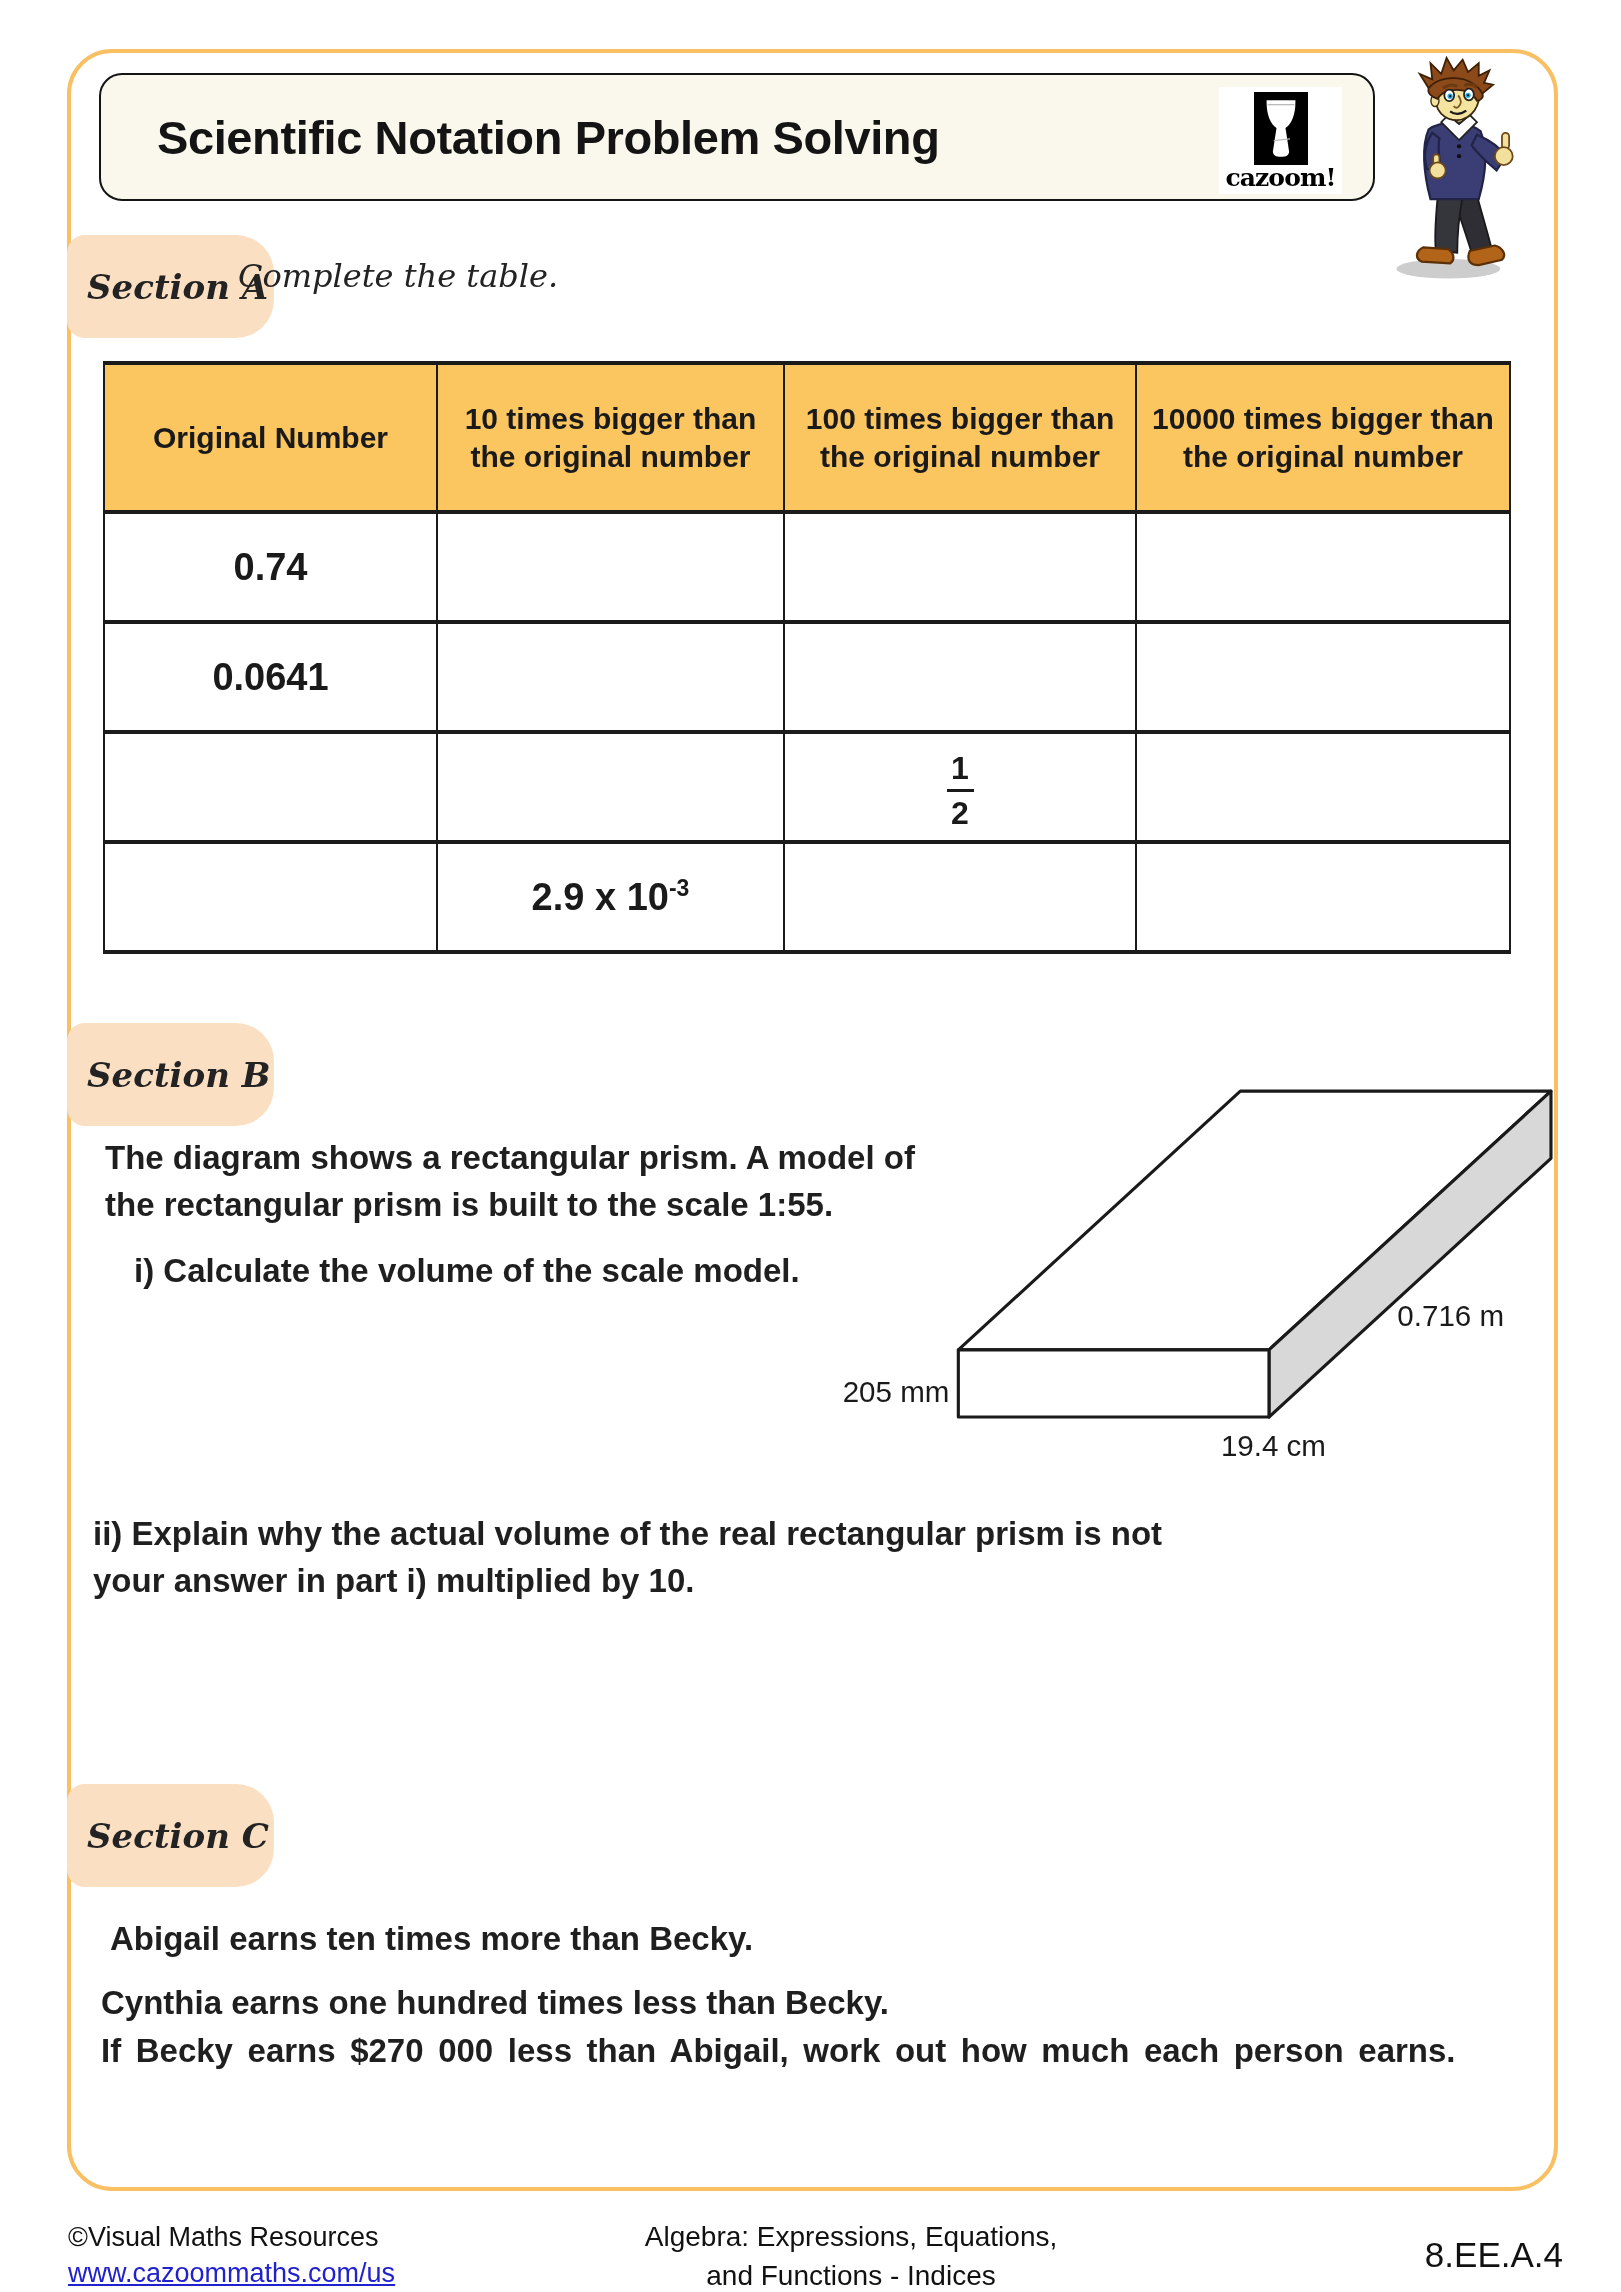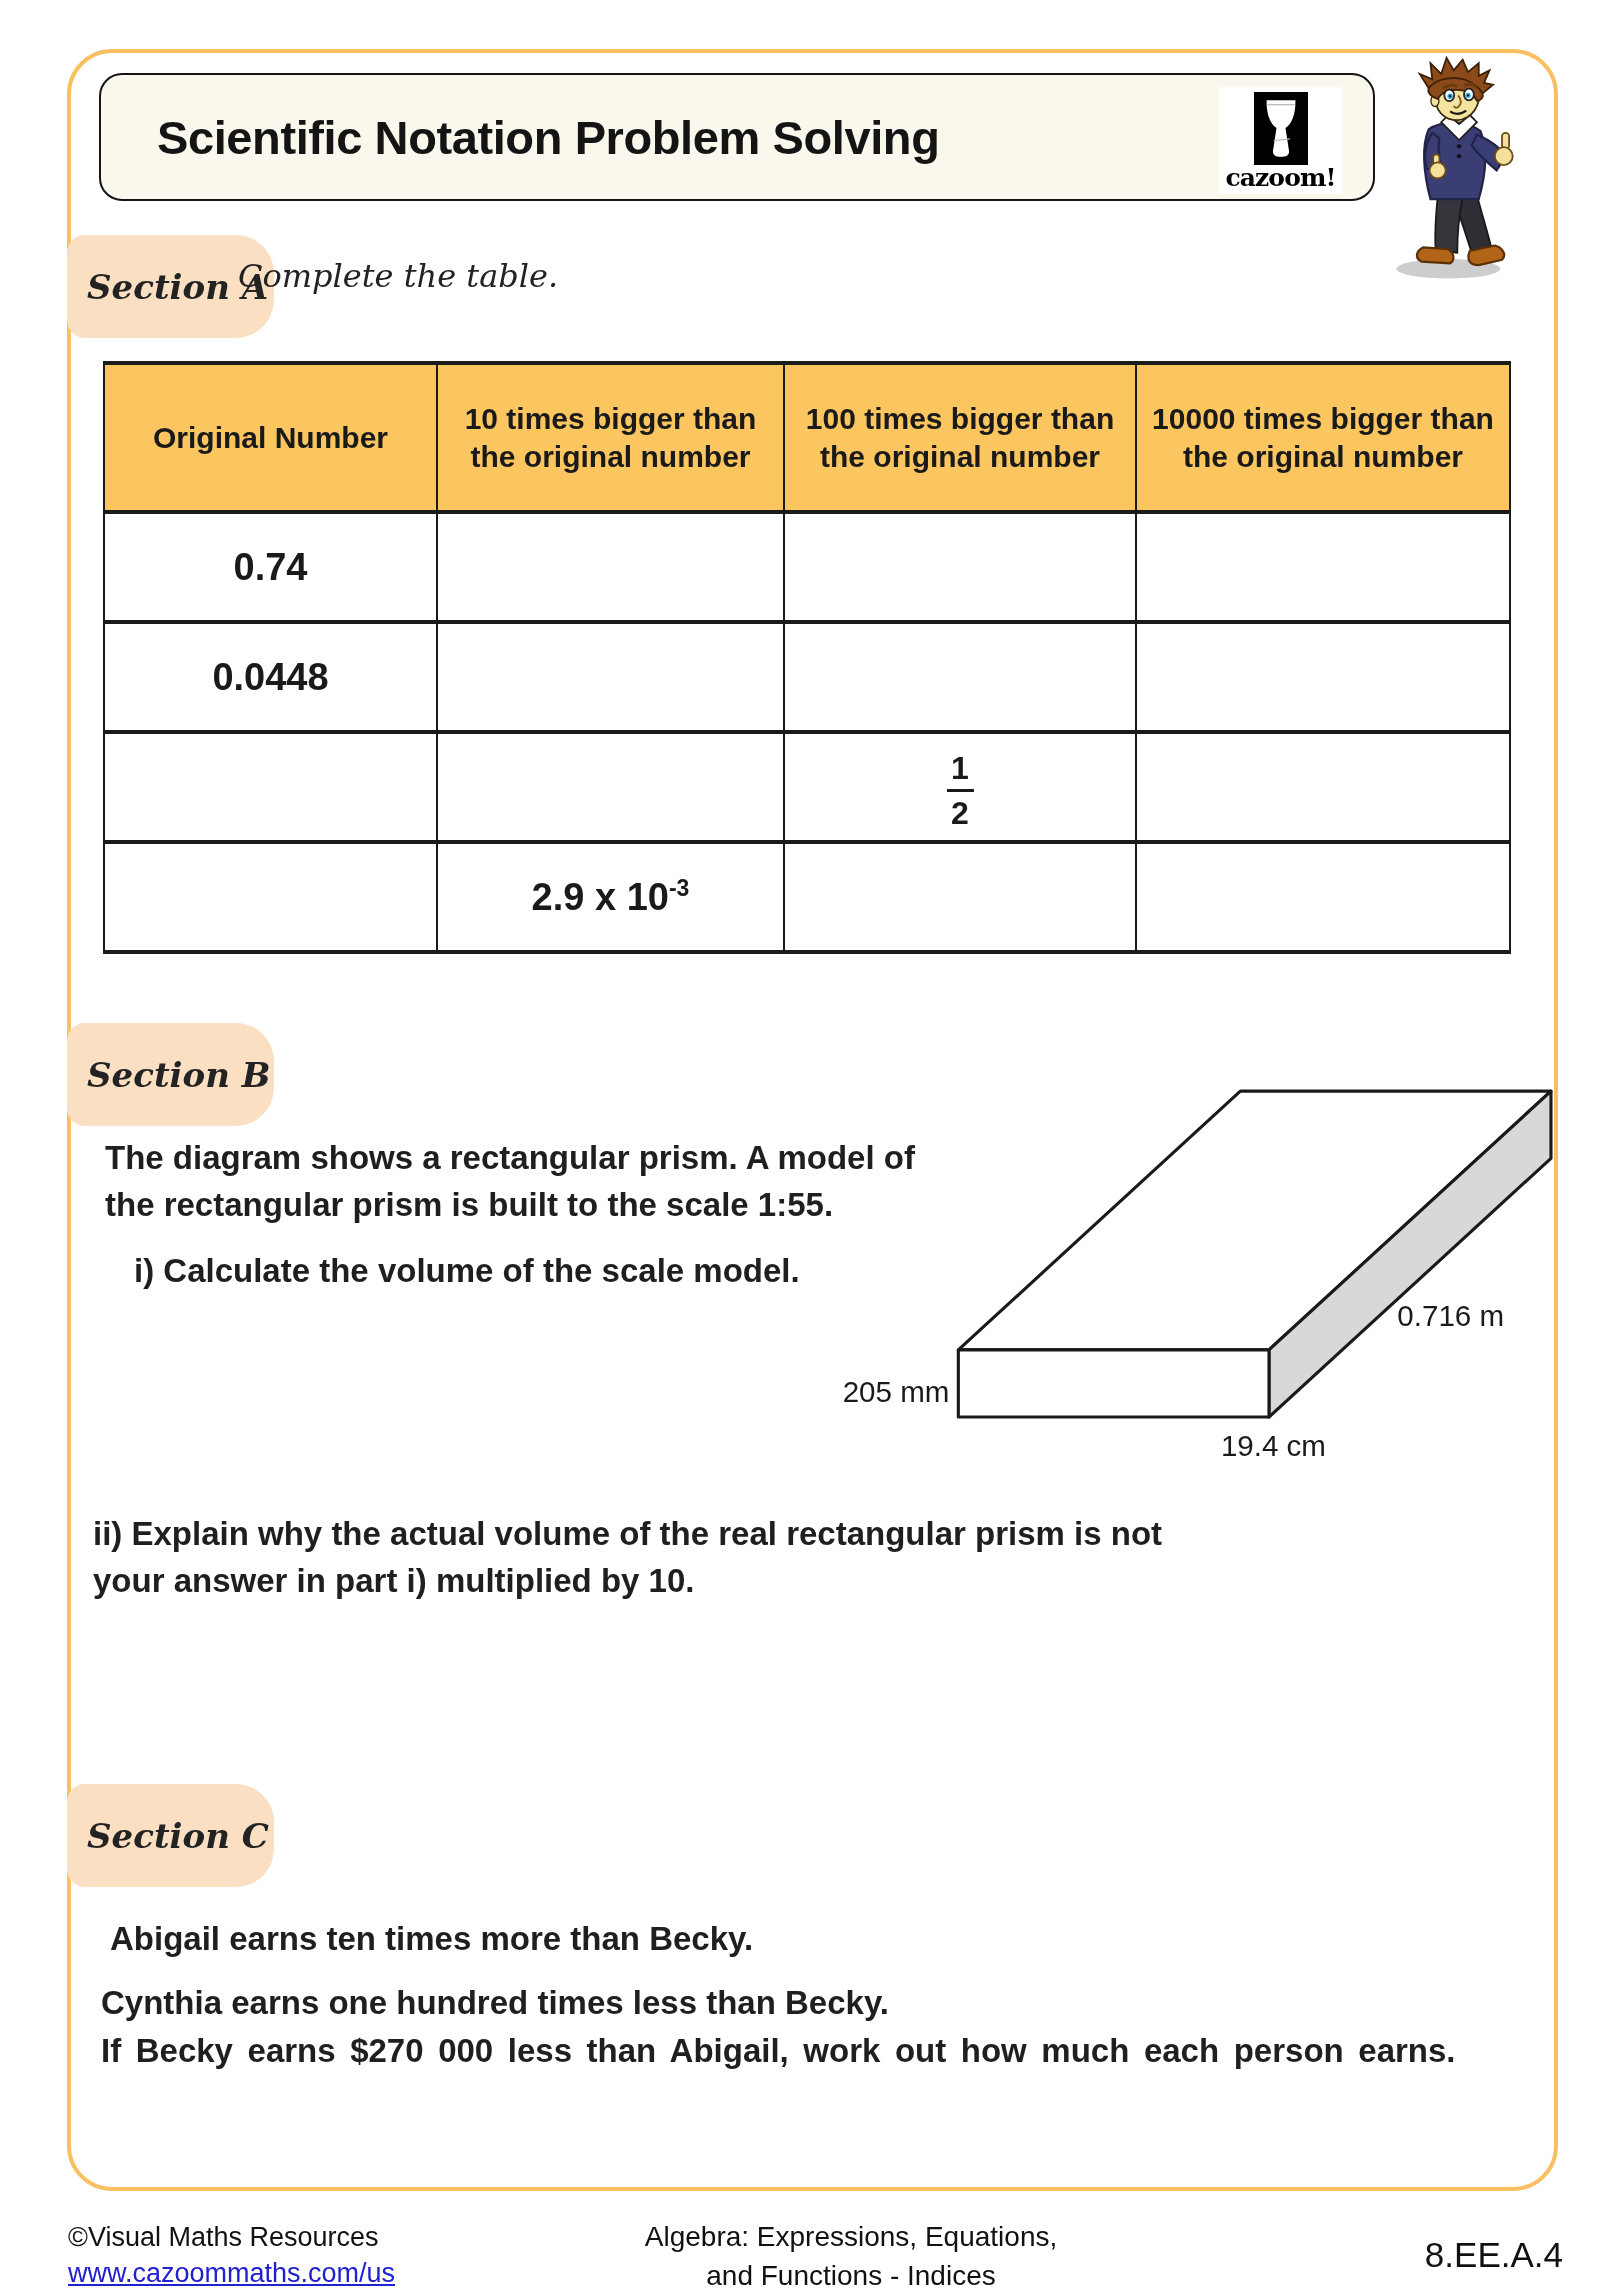--- a/index.html
+++ b/index.html
@@ -162,21 +162,21 @@
         </tr>
       </thead>
     <tbody id="table-body">
         <tr>
           <td>0.74</td>
           <td></td>
           <td></td>
           <td></td>
         </tr>
         <tr>
-          <td>0.0448</td>
+          <td>0.0641</td>
           <td></td>
           <td></td>
           <td></td>
         </tr>
         <tr>
           <td></td>
           <td></td>
           <td><span class="frac">
               <span class="num">1</span>
               <span class="bar"></span>

